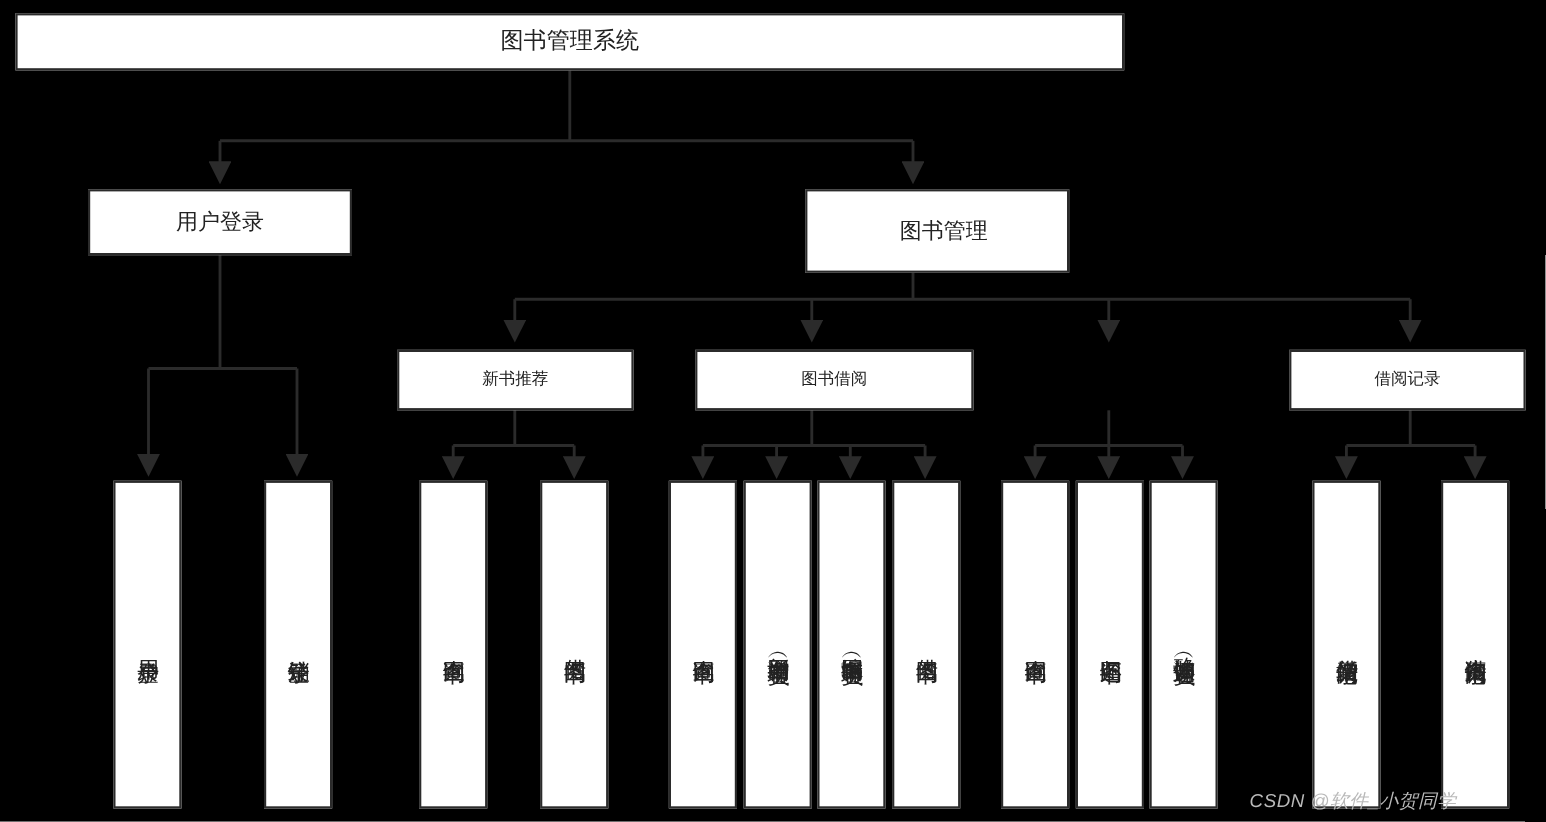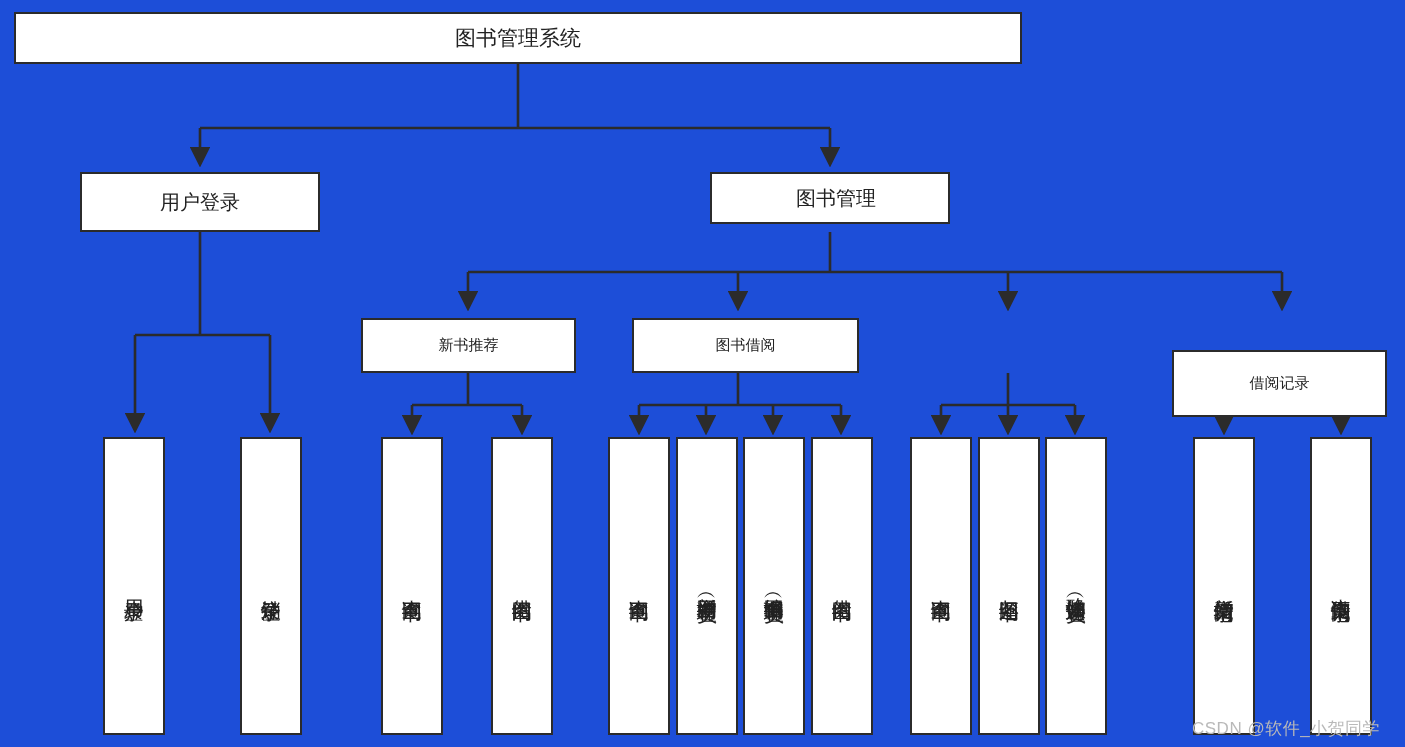--- a/index.html
+++ b/index.html
@@ -7,21 +7,21 @@
     padding: 0;
     background: #ffffff;
   }
   body {
     font-family: "Liberation Sans", "DejaVu Sans", sans-serif;
   }
   #canvas {
     position: relative;
     width: 1405px;
     height: 747px;
-    background: #1d4ed8;
+    background: #000000;
     overflow: hidden;
   }
   #wires {
     position: absolute;
     left: 0;
     top: 0;
     width: 1405px;
     height: 747px;
     pointer-events: none;
   }
@@ -124,31 +124,31 @@
     </g>
   </svg>
 
   <div class="node node-root" style="left:14px; top:12px; width:1008px; height:52px;">
     <span>图书管理系统</span>
   </div>
 
   <div class="node node-l1" style="left:80px; top:172px; width:240px; height:60px;">
     <span>用户登录</span>
   </div>
-  <div class="node node-l1" style="left:710px; top:172px; width:240px; height:52px;padding-left:12px;">
+  <div class="node node-l1" style="left:732px; top:172px; width:240px; height:76px;padding-left:12px;">
     <span>图书管理</span>
   </div>
 
   <div class="node node-l2" style="left:361px; top:318px; width:215px; height:55px;">
     <span>新书推荐</span>
   </div>
-  <div class="node node-l2" style="left:632px; top:318px; width:227px; height:55px;">
+  <div class="node node-l2" style="left:632px; top:318px; width:253px; height:55px;">
     <span>图书借阅</span>
   </div>
-  <div class="node node-l2" style="left:1172px; top:318px; width:215px; height:67px;margin-top:32px;">
+  <div class="node node-l2" style="left:1172px; top:318px; width:215px; height:55px;">
     <span>借阅记录</span>
   </div>
 
   <div class="node node-leaf" style="left:103px; top:437px; width:62px; height:298px;">
     <span class="vtext">用户登录</span>
   </div>
   <div class="node node-leaf" style="left:240px; top:437px; width:62px; height:298px;">
     <span class="vtext">注销登录</span>
   </div>
 
@@ -182,15 +182,15 @@
     <span class="vtext">确认归还（管理员）</span>
   </div>
 
   <div class="node node-leaf" style="left:1193px; top:437px; width:62px; height:298px;">
     <span class="vtext">新增借阅记录</span>
   </div>
   <div class="node node-leaf" style="left:1310px; top:437px; width:62px; height:298px;">
     <span class="vtext">查询借阅记录</span>
   </div>
 
-  <div class="watermark" style="left:1192px; top:717px;">CSDN @软件_小贺同学</div>
+  <div class="watermark" style="left:1136px; top:717px;font-style:italic;">CSDN @软件_小贺同学</div>
 
 </div>
 
 </body></html>

